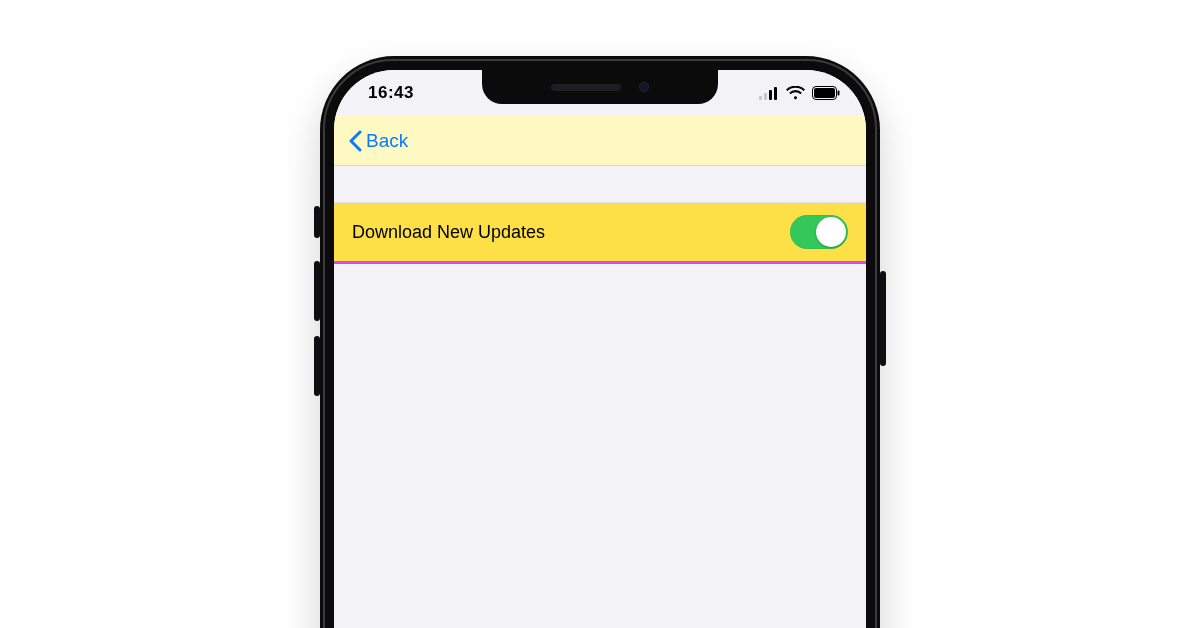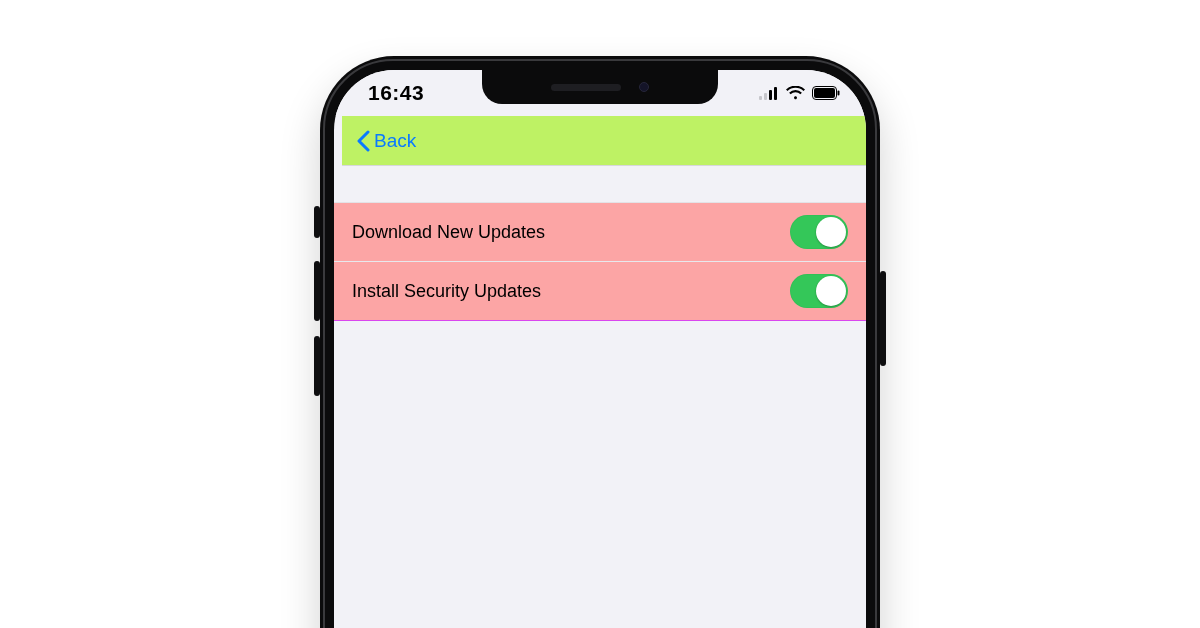--- a/index.html
+++ b/index.html
@@ -59,43 +59,43 @@
 
   
   .statusbar{
     position:relative;
     height:46px;
     background:#f2f2f7;
     display:flex;align-items:center;justify-content:space-between;
     padding:0 26px;
     z-index:10;
   }
-  .time{font-weight:600;font-size:21px;letter-spacing:.5px;color:#000;padding-left:8px;}
+  .time{font-weight:600;font-size:17px;letter-spacing:.5px;color:#000;padding-left:8px;}
   .status-right{display:flex;align-items:center;gap:7px;}
   .status-right svg{display:block;}
 
   
   .navbar{
     position:relative;
     height:50px;
-    background:#bef264;
+    background:#fef9c3;
     border-bottom:1px solid #d7d7db;
-    display:flex;align-items:center;justify-content:center;margin-left:8px;
+    display:flex;align-items:center;justify-content:center;
   }
   .nav-back{
     position:absolute;left:14px;top:0;bottom:0;
     display:flex;align-items:center;gap:4px;
     color:#0a7aff;font-size:19px;
   }
   .nav-back svg{display:block;}
   .nav-title{font-weight:600;font-size:19px;color:#000;}
 
   .section-gap{height:36px;background:#f2f2f7;}
 
-  .list{background:#fca5a5;border-top:1px solid #e3e3e7;border-bottom:1px solid #d946ef;}
+  .list{background:#fde047;border-top:1px solid #e3e3e7;border-bottom:3px solid #d946ef;}
   .row{
     display:flex;align-items:center;justify-content:space-between;
     padding:12px 18px;
     font-size:18px;color:#000;
     min-height:52px;
   }
   .row + .row{border-top:1px solid #e8e8ec;}
   .switch{
     position:relative;width:58px;height:34px;border-radius:34px;
     background:#34c759;
@@ -170,24 +170,18 @@
 
       <div class="section-gap"></div>
 
       <div class="list">
         <div class="row">
           <span>Download New Updates</span>
           <div class="switch">
             <div class="knob"></div>
           </div>
         </div>
-        <div class="row">
-          <span>Install Security Updates</span>
-          <div class="switch">
-            <div class="knob"></div>
-          </div>
-        </div>
       </div>
 
 
     </div>
   </div>
 </div>
 
 </body></html>

